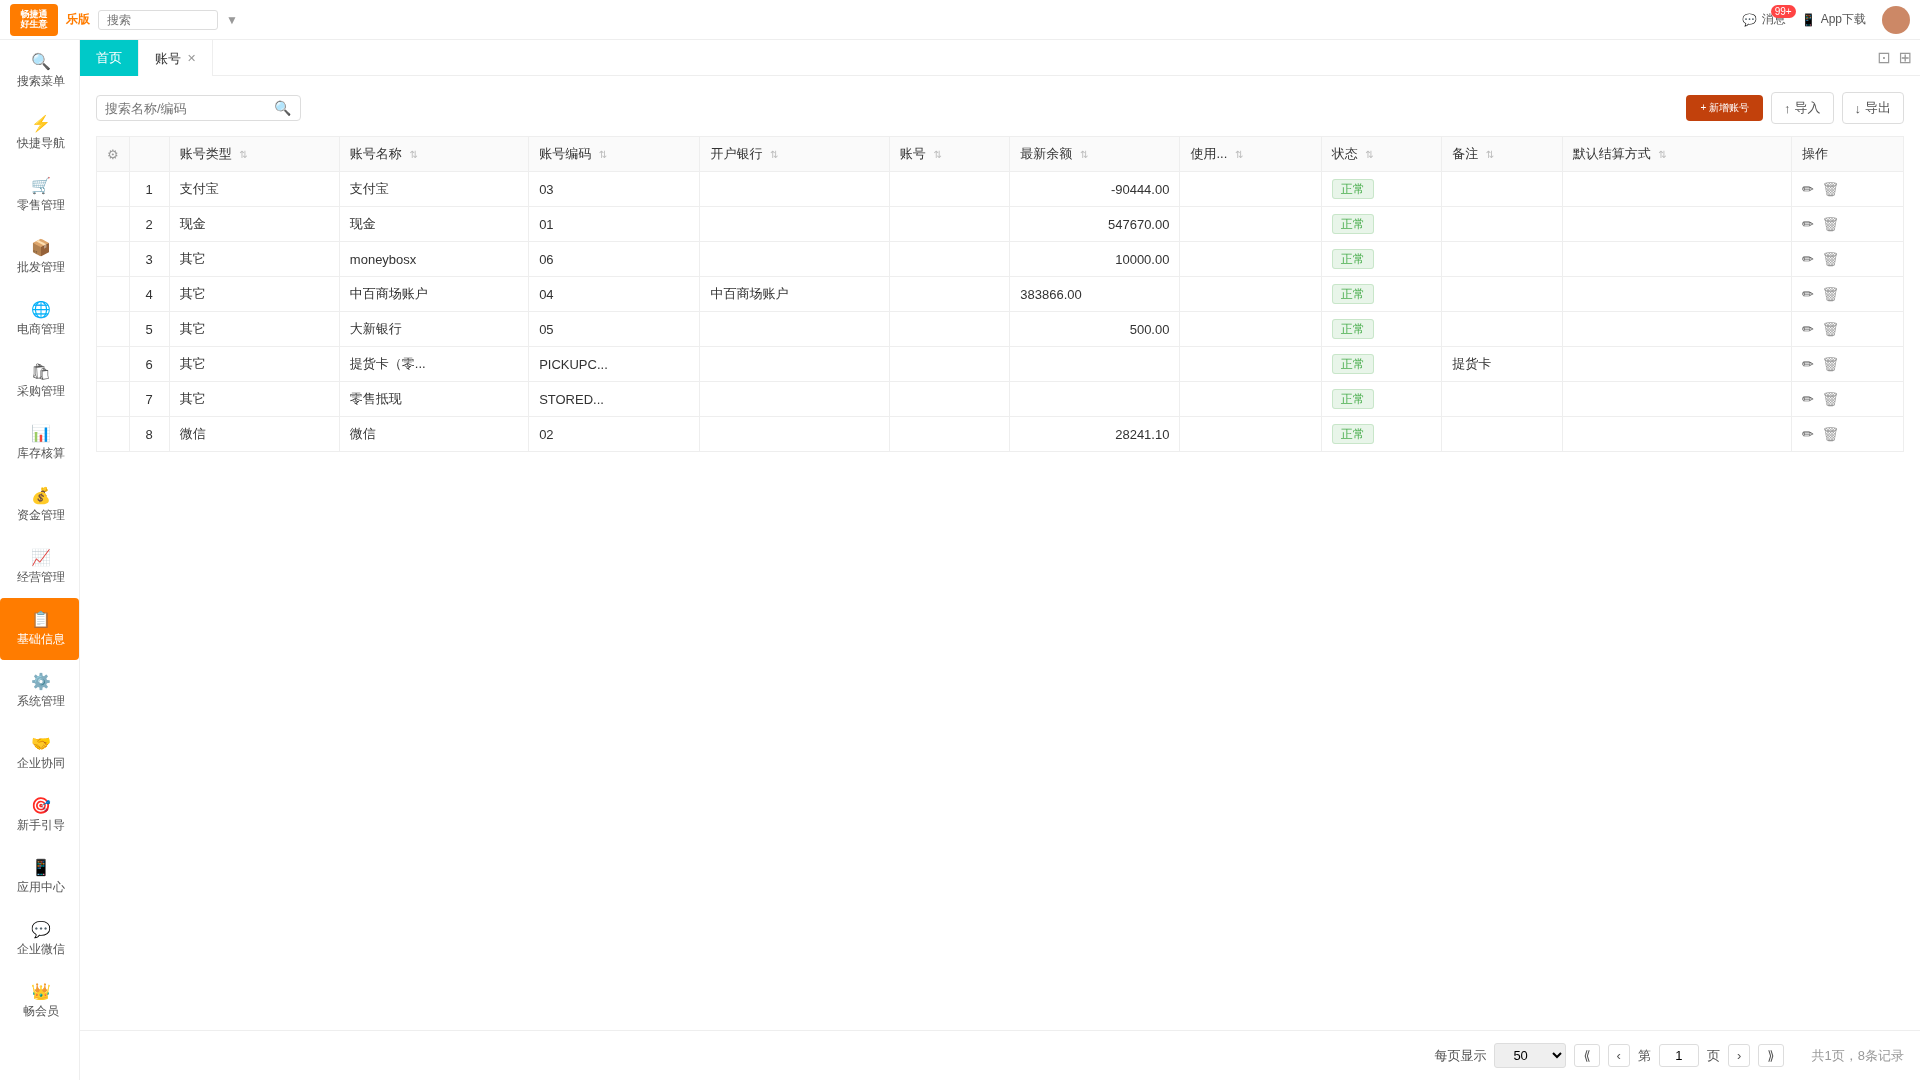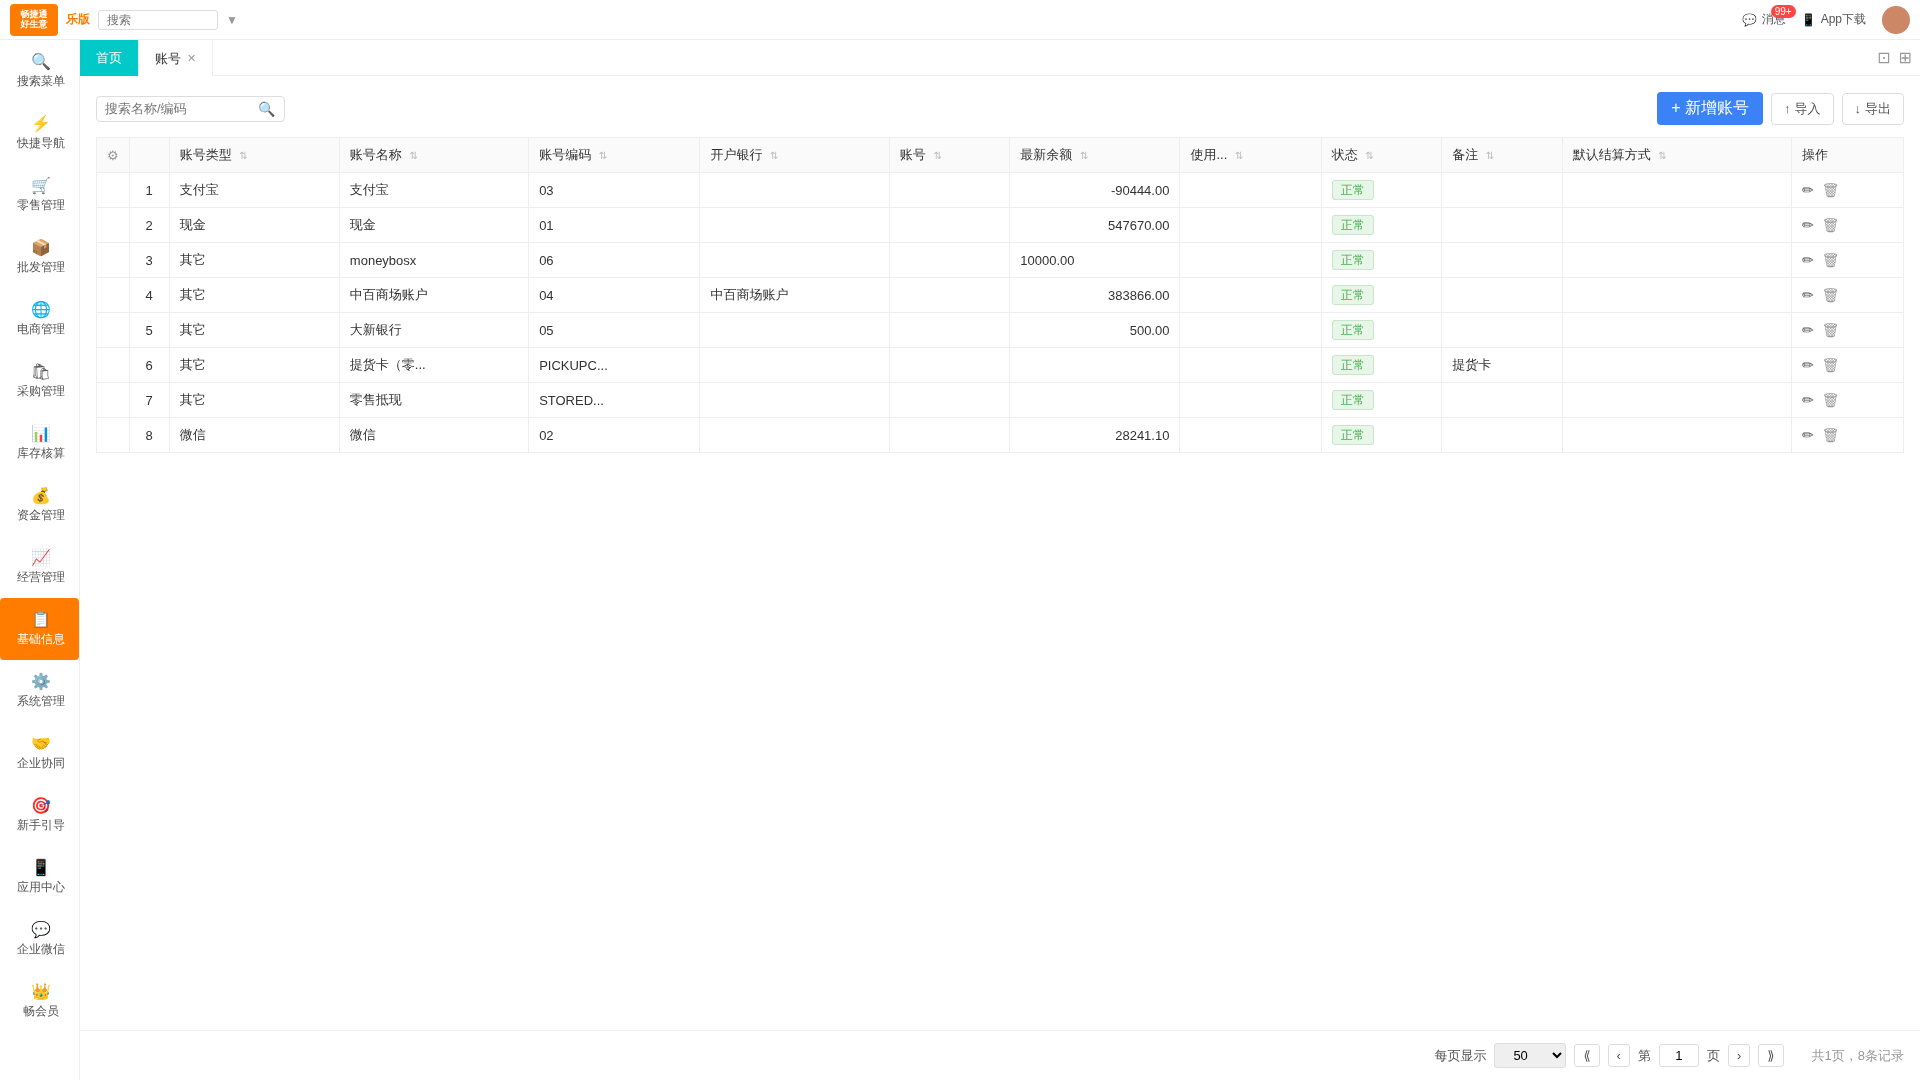--- a/index.html
+++ b/index.html
@@ -79,25 +79,25 @@
     .tab.active { background: #fff; border-top: 2px solid #00c9c8; color: #333; }
     .tab .close-btn { color: #999; font-size: 11px; cursor: pointer; }
     .tab-actions { margin-left: auto; display: flex; align-items: center; gap: 8px; padding-right: 8px; }
     .tab-action-btn { font-size: 16px; color: #999; cursor: pointer; }
 
     
     .page-content { flex: 1; overflow: auto; padding: 16px; background: #fff; }
 
     
     .toolbar { display: flex; align-items: center; justify-content: space-between; margin-bottom: 12px; }
-    .search-box { display: flex; align-items: center; border: 1px solid #ddd; border-radius: 4px; padding: 4px 8px; width: 189px; gap: 4px; }
+    .search-box { display: flex; align-items: center; border: 1px solid #ddd; border-radius: 4px; padding: 4px 8px; width: 205px; gap: 4px; }
     .search-box input { border: none; outline: none; font-size: 13px; color: #999; flex: 1; }
     .search-icon { color: #aaa; font-size: 14px; cursor: pointer; }
     .toolbar-right { display: flex; align-items: center; gap: 8px; }
-    .btn-add { background: #3b82f6; color: #fff; border: none; border-radius: 4px; padding: 6px 14px; font-size: 16px; cursor: pointer; display: flex; align-items: center; gap: 4px; }
+    .btn-add { background: #c2410c; color: #fff; border: none; border-radius: 4px; padding: 6px 14px; font-size: 10px; cursor: pointer; display: flex; align-items: center; gap: 4px; }
     .btn-import, .btn-export { background: #fff; border: 1px solid #ddd; border-radius: 4px; padding: 6px 12px; font-size: 13px; cursor: pointer; color: #555; display: flex; align-items: center; gap: 4px; }
 
     
     .data-table { width: 100%; border-collapse: collapse; font-size: 13px; }
     .data-table th {
       background: #fafafa;
       border: 1px solid #eee;
       padding: 8px 10px;
       text-align: left;
       font-weight: normal;
@@ -364,41 +364,41 @@
       </td>
     </tr>
             <tr>
       <td></td>
       <td style="text-align:center;">3</td>
       <td>其它</td>
       <td>moneybosx</td>
       <td>06</td>
       <td></td>
       <td></td>
-      <td style="">10000.00</td>
+      <td style="text-align:right;">10000.00</td>
       <td></td>
       <td><span class="status-badge">正常</span></td>
       <td></td>
       <td></td>
       <td>
         <div class="action-btns">
           <span class="edit-btn">✏</span>
           <span class="del-btn">🗑</span>
         </div>
       </td>
     </tr>
             <tr>
       <td></td>
       <td style="text-align:center;">4</td>
       <td>其它</td>
       <td>中百商场账户</td>
       <td>04</td>
       <td>中百商场账户</td>
       <td></td>
-      <td style="text-align:right;">383866.00</td>
+      <td style="">383866.00</td>
       <td></td>
       <td><span class="status-badge">正常</span></td>
       <td></td>
       <td></td>
       <td>
         <div class="action-btns">
           <span class="edit-btn">✏</span>
           <span class="del-btn">🗑</span>
         </div>
       </td>

